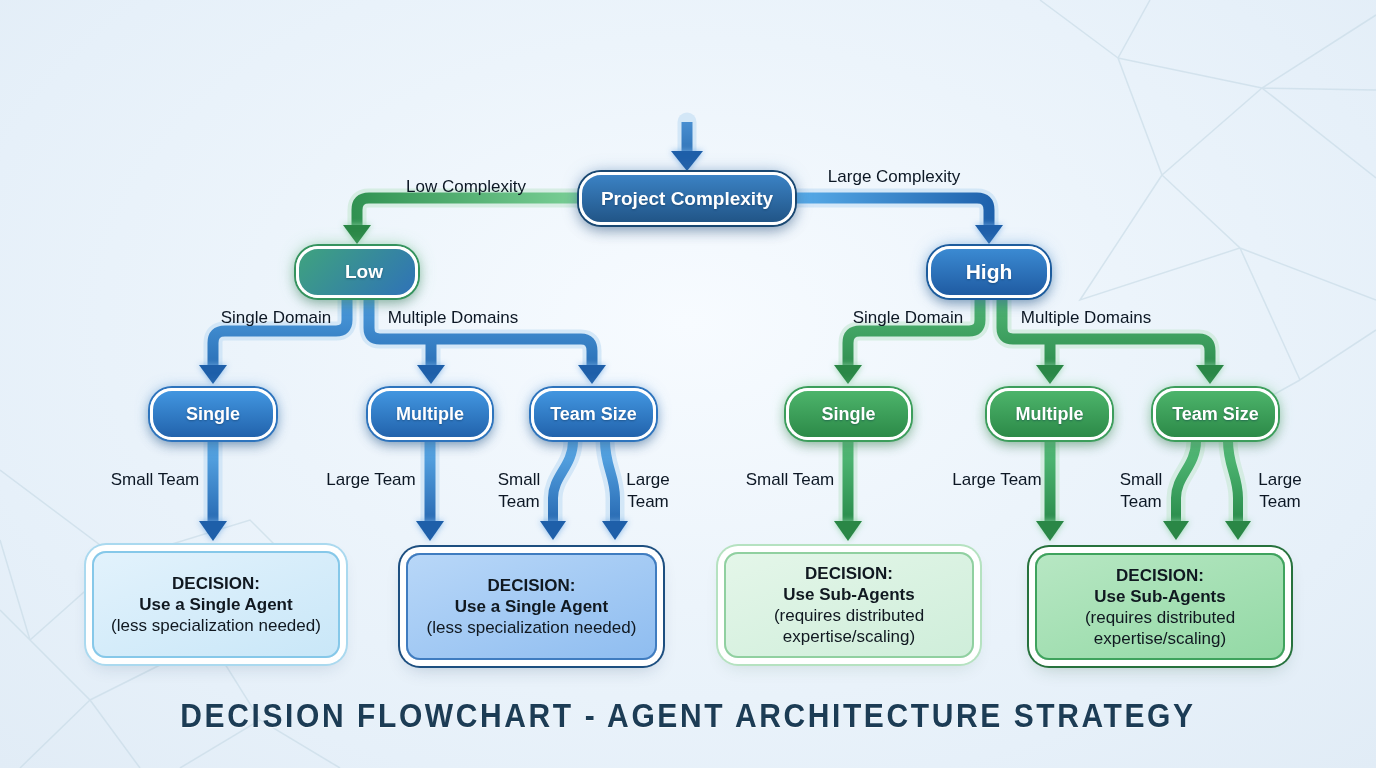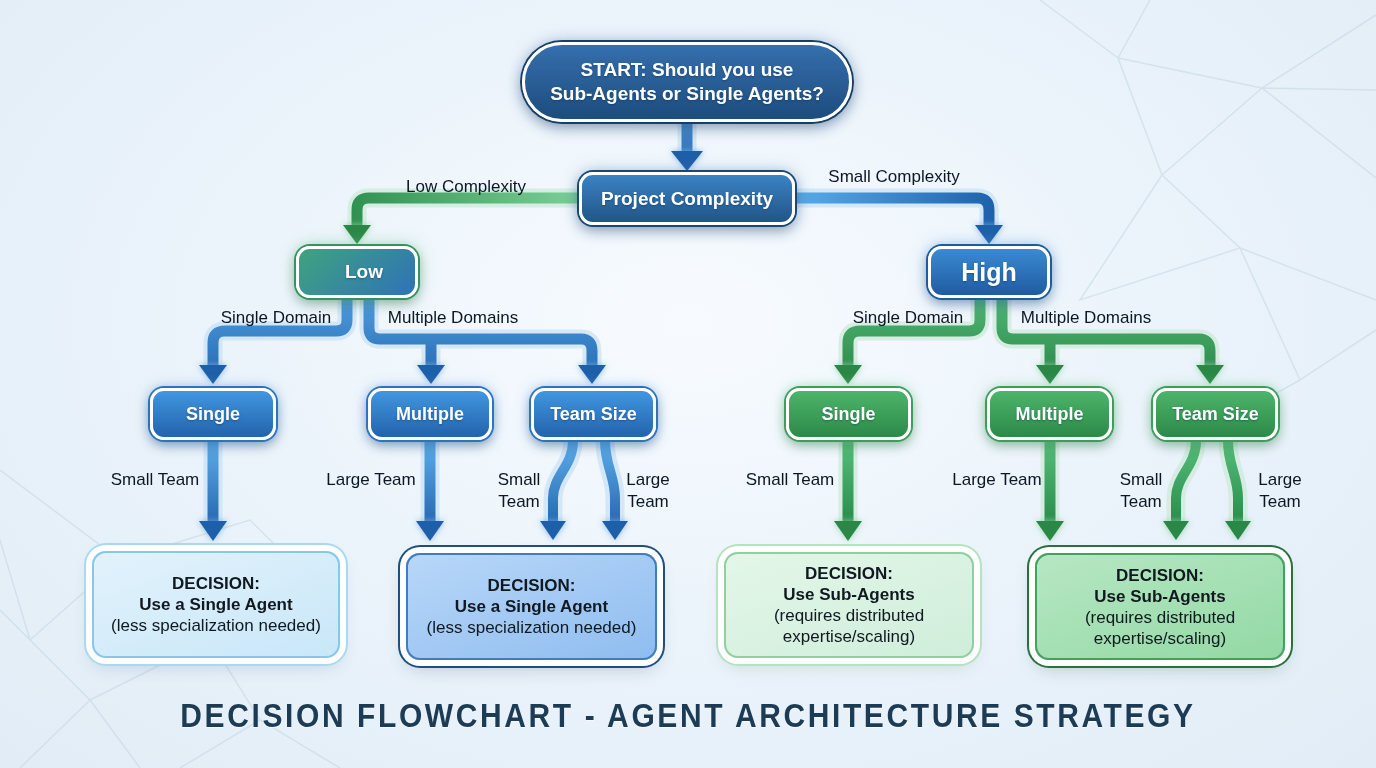--- a/index.html
+++ b/index.html
@@ -15,21 +15,21 @@
   .glow.g{stroke:#cdeadb;}
   .arrow{fill:none;stroke-width:11;stroke-linejoin:round;}
   .arrow.thin{stroke-width:10;}
   .head{stroke:none;}
   .head.b{fill:#1e5fa9;filter:drop-shadow(0 0 3px rgba(120,175,230,.9));}
   .head.g{fill:#2a8746;filter:drop-shadow(0 0 3px rgba(140,210,165,.9));}
 
   .pill{
     position:absolute;display:flex;align-items:center;justify-content:center;
     box-sizing:border-box;color:#fff;font-weight:bold;text-align:center;
-    border:3px solid #ffffff;border-radius:14px;
+    border:3px solid #ffffff;border-radius:22px;
     text-shadow:0 1px 2px rgba(10,40,70,.4);
   }
   .p-navy{
     background:linear-gradient(180deg,#356fae 0%,#1d4c7d 100%);
     box-shadow:0 0 0 2px #173f66, 0 6px 14px rgba(15,50,90,.35), 0 0 16px rgba(90,140,190,.5);
   }
   .p-pc{
     background:linear-gradient(180deg,#3b82c4 0%,#215587 100%);
     box-shadow:0 0 0 2px #1a4872, 0 6px 14px rgba(15,50,90,.35), 0 0 16px rgba(90,140,190,.5);
   }
@@ -210,36 +210,30 @@
       <polygon class="head g" points="1163,521 1189,521 1176,540"></polygon>
     </g>
 
     <g>
       <path class="glow g" d="M1228,441 C1228,466 1238,476 1238,498 L1238,520"></path>
       <path class="arrow thin" stroke="url(#gDownG)" d="M1228,441 C1228,466 1238,476 1238,498 L1238,522"></path>
       <polygon class="head g" points="1225,521 1251,521 1238,540"></polygon>
     </g>
   </svg>
 
-  <div class="pill p-navy" style="left:522px;top:42px;width:330px;height:80px;font-size:19px;line-height:24px;border-radius:44px;">
-    <div>
-      <div>START: Should you use</div>
-      <div>Sub-Agents or Single Agents?</div>
-    </div>
-  </div>
 
   <div class="pill p-pc" style="left:579px;top:172px;width:216px;height:53px;font-size:19px;">
     <span>Project Complexity</span>
   </div>
 
   <div class="pill p-teal" style="left:296px;top:246px;width:122px;height:52px;font-size:19px;">
     <span>Low</span>
   </div>
 
-  <div class="pill p-high" style="left:928px;top:246px;width:122px;height:52px;font-size:25px;">
+  <div class="pill p-high" style="left:928px;top:246px;width:122px;height:52px;font-size:21px;">
     <span>High</span>
   </div>
 
   <div class="pill p-blue" style="left:150px;top:388px;width:126px;height:52px;font-size:18px;">
     <span>Single</span>
   </div>
 
   <div class="pill p-blue" style="left:368px;top:388px;width:124px;height:52px;font-size:18px;">
     <span>Multiple</span>
   </div>
@@ -254,21 +248,21 @@
 
   <div class="pill p-green" style="left:987px;top:388px;width:125px;height:52px;font-size:18px;">
     <span>Multiple</span>
   </div>
 
   <div class="pill p-green" style="left:1153px;top:388px;width:125px;height:52px;font-size:18px;">
     <span>Team Size</span>
   </div>
 
   <div class="elabel" style="left:466px;top:176px;">Low Complexity</div>
-  <div class="elabel" style="left:894px;top:166px;">Small Complexity</div>
+  <div class="elabel" style="left:894px;top:166px;">Large Complexity</div>
 
   <div class="elabel" style="left:276px;top:307px;">Single Domain</div>
   <div class="elabel" style="left:453px;top:307px;">Multiple Domains</div>
   <div class="elabel" style="left:908px;top:307px;">Single Domain</div>
   <div class="elabel" style="left:1086px;top:307px;">Multiple Domains</div>
 
   <div class="elabel" style="left:155px;top:469px;">Small Team</div>
   <div class="elabel" style="left:371px;top:469px;">Large Team</div>
   <div class="elabel wrap" style="left:519px;top:469px;">Small Team</div>
   <div class="elabel wrap" style="left:648px;top:469px;">Large Team</div>

